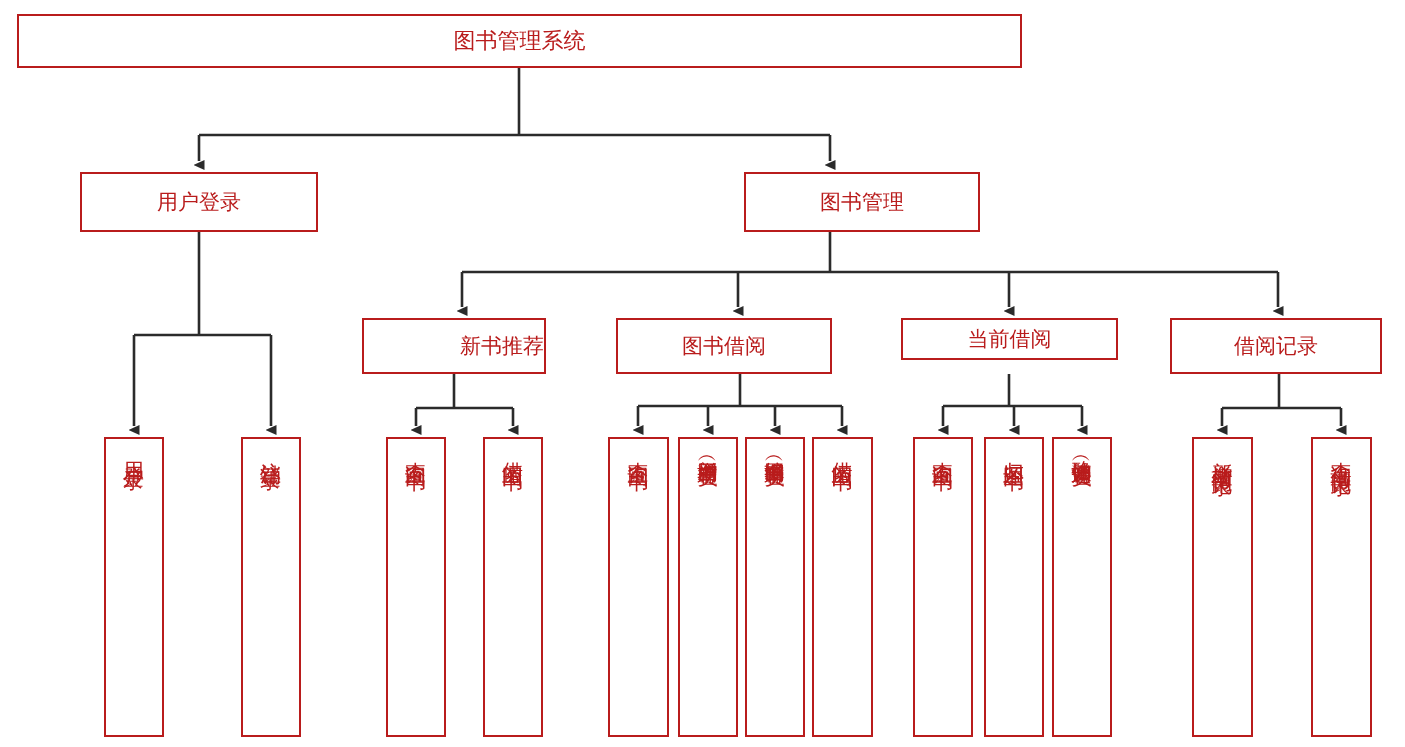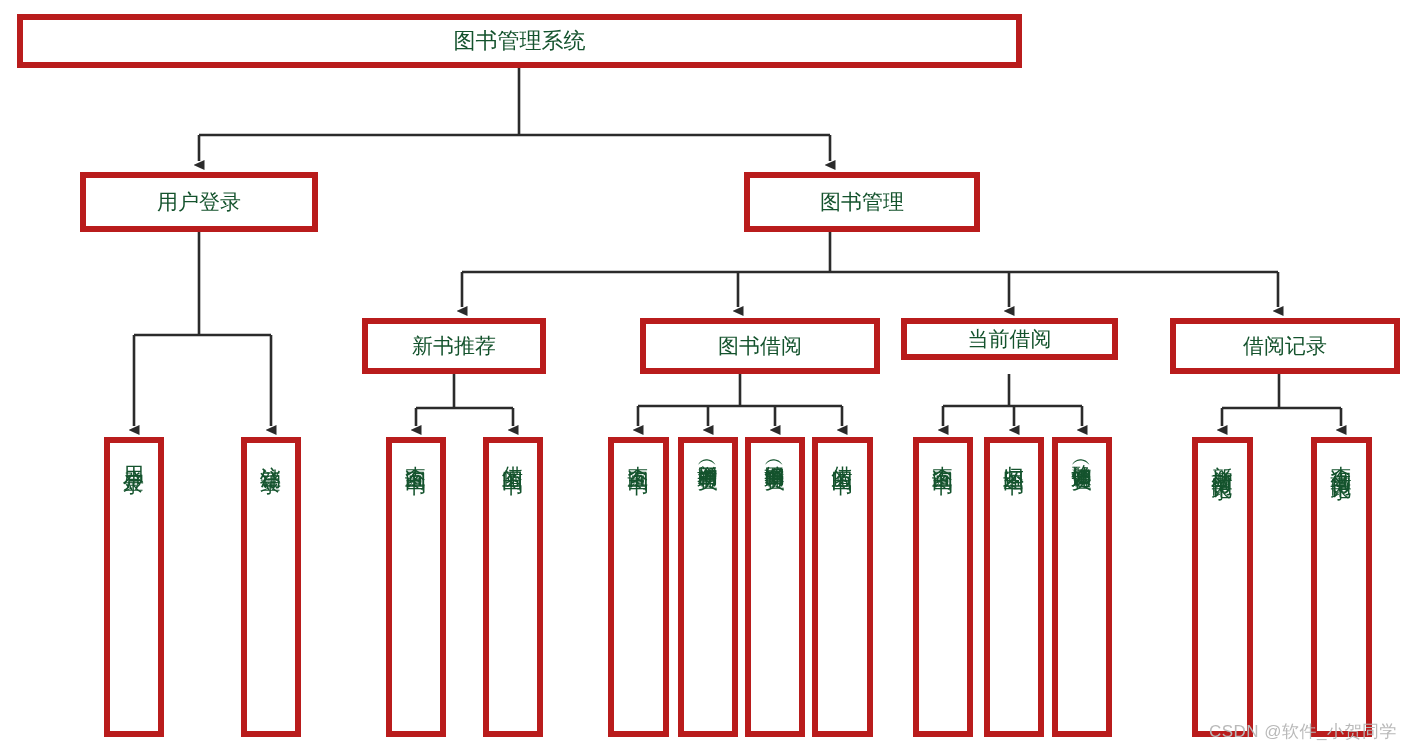--- a/index.html
+++ b/index.html
@@ -23,25 +23,25 @@
     left: 0;
     top: 0;
     width: 1405px;
     height: 747px;
     pointer-events: none;
   }
   .node {
     position: absolute;
     box-sizing: border-box;
     background: #ffffff;
-    border: 6px solid #b91c1c;
+    border: 2px solid #b91c1c;
     display: flex;
     align-items: center;
     justify-content: center;
-    color: #14532d;
+    color: #b91c1c;
   }
   .node-label {
     display: block;
     text-align: center;
     line-height: 1.15;
     white-space: nowrap;
   }
   .node.horiz .node-label {
     font-size: 21px;
   }
@@ -126,30 +126,30 @@
   <div id="nodes-layer">
       <div class="node horiz root" style="left: 17px; top: 14px; width: 1005px; height: 54px;">
         <span class="node-label">图书管理系统</span>
       </div>
       <div class="node horiz" style="left: 80px; top: 172px; width: 238px; height: 60px;">
         <span class="node-label">用户登录</span>
       </div>
       <div class="node horiz" style="left: 712px; top: 172px; width: 236px; height: 60px; margin-left: 32px;">
         <span class="node-label">图书管理</span>
       </div>
-      <div class="node horiz" style="left: 362px; top: 318px; width: 184px; height: 56px;">
+      <div class="node horiz" style="left: 362px; top: 318px; width: 184px; height: 56px; justify-content: flex-end;">
         <span class="node-label">新书推荐</span>
       </div>
-      <div class="node horiz" style="left: 640px; top: 318px; width: 240px; height: 56px;">
+      <div class="node horiz" style="left: 616px; top: 318px; width: 216px; height: 56px;">
         <span class="node-label">图书借阅</span>
       </div>
       <div class="node horiz" style="left: 901px; top: 318px; width: 217px; height: 42px;">
         <span class="node-label">当前借阅</span>
       </div>
-      <div class="node horiz" style="left: 1170px; top: 318px; width: 230px; height: 56px;">
+      <div class="node horiz" style="left: 1170px; top: 318px; width: 212px; height: 56px;">
         <span class="node-label">借阅记录</span>
       </div>
       <div class="node vert" style="left: 104px; top: 437px; width: 60px; height: 300px;">
         <span class="node-label">用户登录</span>
       </div>
       <div class="node vert" style="left: 241px; top: 437px; width: 60px; height: 300px;">
         <span class="node-label">注销登录</span>
       </div>
       <div class="node vert" style="left: 386px; top: 437px; width: 60px; height: 300px;">
         <span class="node-label">查询图书</span>
@@ -179,14 +179,13 @@
         <span class="node-label">确认归还（管理员）</span>
       </div>
       <div class="node vert" style="left: 1192px; top: 437px; width: 61px; height: 300px;">
         <span class="node-label">新增借阅记录</span>
       </div>
       <div class="node vert" style="left: 1311px; top: 437px; width: 61px; height: 300px;">
         <span class="node-label">查询借阅记录</span>
       </div>
     </div>
 
-  <div class="watermark">CSDN @软件_小贺同学</div>
 </div>
 
 </body></html>

